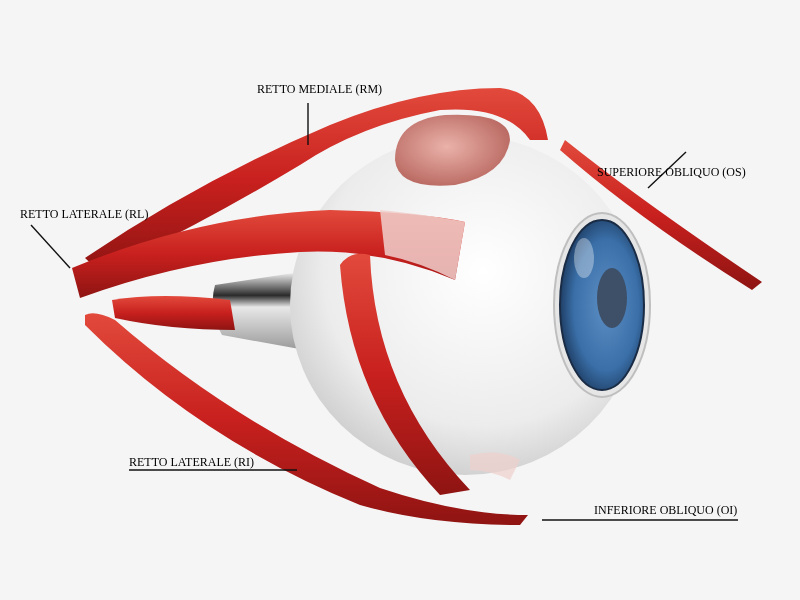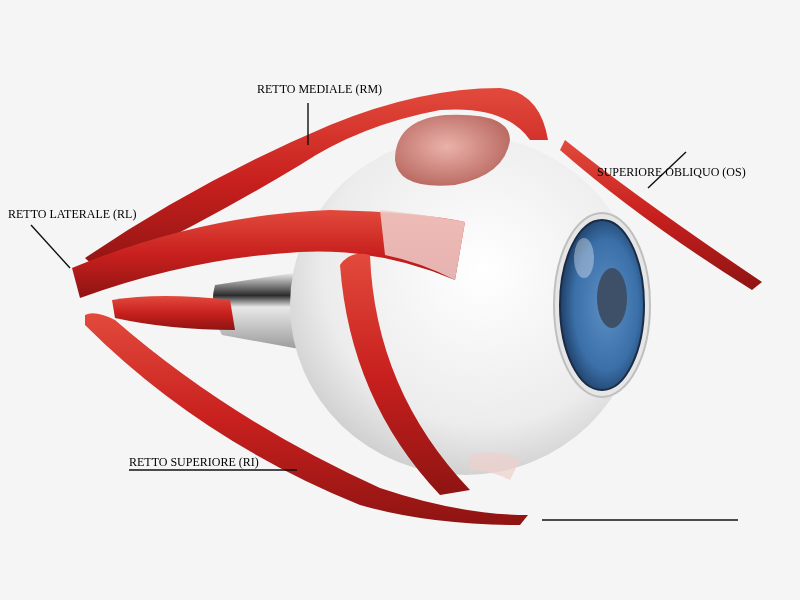--- a/index.html
+++ b/index.html
@@ -89,15 +89,16 @@
       <line x1="308" y1="103" x2="308" y2="145"></line>
       <line x1="686" y1="152" x2="648" y2="188"></line>
       <line x1="31" y1="225" x2="70" y2="268"></line>
       <line x1="129" y1="470" x2="297" y2="470"></line>
       <line x1="542" y1="520" x2="738" y2="520"></line>
     </g>
   </svg>
 
   <div class="label" style="left:257px; top:82px;">RETTO MEDIALE (RM)</div>
   <div class="label" style="left:597px; top:133px;margin-top:32px;">SUPERIORE OBLIQUO (OS)</div>
-  <div class="label" style="left:8px; top:207px;">RETTO LATERALE (RL)</div>
-  <div class="label" style="left:129px; top:455px;">RETTO SUPERIORE (RI)</div>
+  <div class="label" style="left:20px; top:207px;">RETTO LATERALE (RL)</div>
+  <div class="label" style="left:129px; top:455px;">RETTO LATERALE (RI)</div>
+  <div class="label" style="left:594px; top:503px;">INFERIORE OBLIQUO (OI)</div>
 </div>
 
 </body></html>

